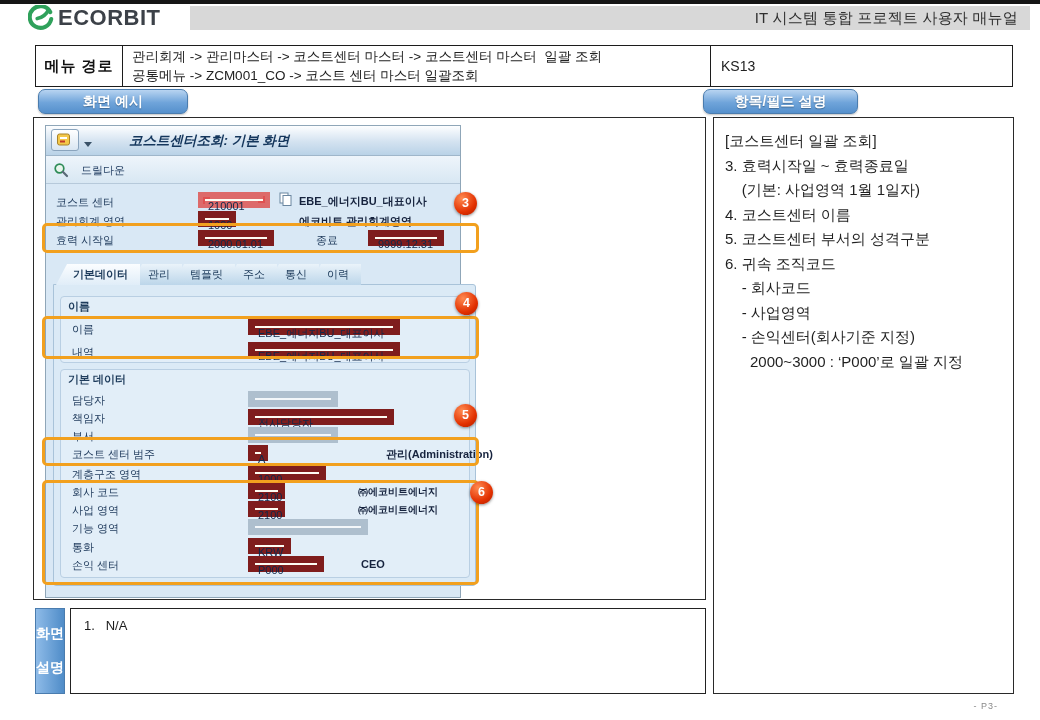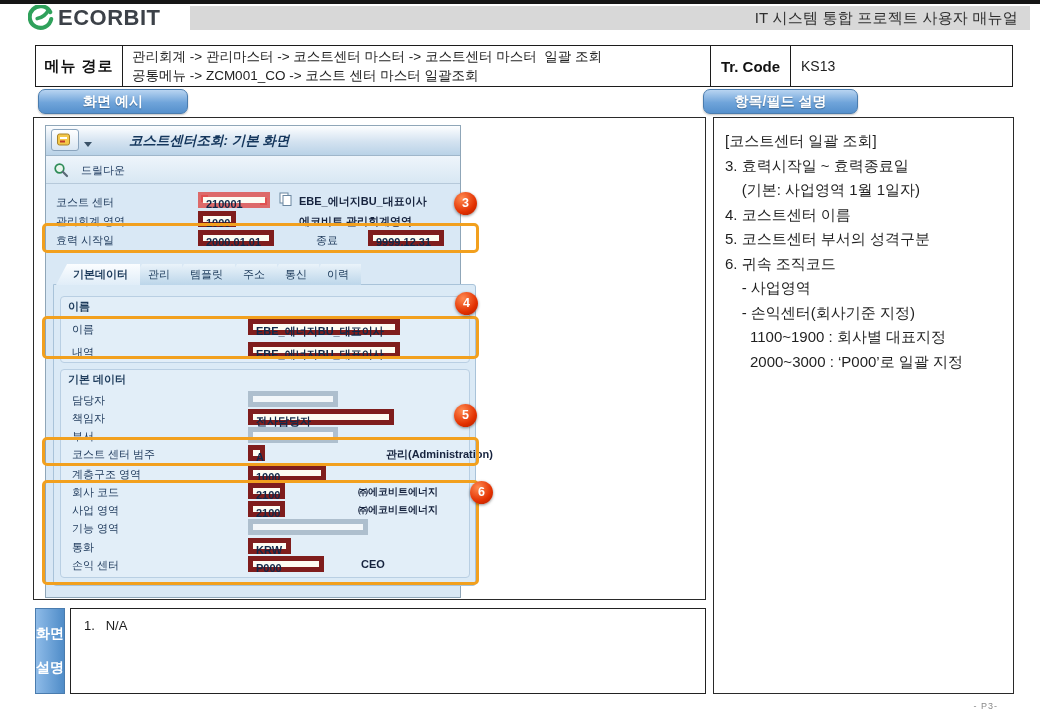--- a/index.html
+++ b/index.html
@@ -45,21 +45,21 @@
             border:1px solid #8aa4bd;border-radius:3px;display:flex;align-items:center;justify-content:center;box-sizing:border-box;}
   .win-drop{position:absolute;left:36px;top:12px;width:12px;height:12px;display:flex;align-items:center;justify-content:center;}
   .win-drop i{width:0;height:0;border-left:4px solid transparent;border-right:4px solid transparent;border-top:5px solid #3a5268;}
   .sap-title{position:absolute;left:83px;top:6px;font-size:13.5px;font-weight:bold;font-style:italic;color:#14365c;}
   .sap-toolbar{position:absolute;left:0;top:30px;width:100%;height:28px;
                background:linear-gradient(#eef5fb,#d8e7f3);border-bottom:1px solid #b6c9da;box-sizing:border-box;}
   .drill{position:absolute;left:7px;top:4px;display:flex;align-items:center;gap:12px;height:20px;}
   .drill span{font-size:11px;color:#1e3a5f;}
 
   .sap-label{position:absolute;font-size:11px;color:#223d5e;white-space:nowrap;z-index:2;}
-  .sap-input{position:absolute;height:16px;background:#fdfcf3;border:5px solid #7f1d1d;font-size:11px;font-weight:700;
+  .sap-input{position:absolute;height:16px;background:#fdfcf3;border:7px solid #7f1d1d;font-size:11px;font-weight:400;
              color:#10284a;padding:0 3px;line-height:14px;box-sizing:border-box;white-space:nowrap;z-index:2;}
   .sap-input.empty{background:#f3f7fa;border-color:#aebfce;}
   .sap-desc{position:absolute;font-size:11px;font-weight:700;color:#16233e;white-space:nowrap;z-index:2;}
   .sap-desc.small{font-size:10px;font-weight:600;}
 
   .sel-red{border-color:#dd6a6a;}
   .sel-red::before,.sel-red::after{content:"";position:absolute;width:5px;height:5px;}
   .sel-red::before{left:-2px;top:-2px;border-left:2px solid #e05050;border-top:2px solid #e05050;}
   .sel-red::after{right:-2px;bottom:-2px;border-right:2px solid #e05050;border-bottom:2px solid #e05050;}
 
@@ -109,21 +109,20 @@
     </svg>
     <span class="logo-text">ECORBIT</span>
   </div>
 
   <div class="menu-table">
     <div class="mt-cell mt-head">메뉴 경로</div>
     <div class="mt-cell mt-path">
       <div>관리회계 -&gt; 관리마스터 -&gt; 코스트센터 마스터 -&gt; 코스트센터 마스터  일괄 조회</div>
       <div>공통메뉴 -&gt; ZCM001_CO -&gt; 코스트 센터 마스터 일괄조회</div>
     </div>
-    <div class="mt-cell mt-trh">Tr. Code</div>
     <div class="mt-cell mt-trv">KS13</div>
   </div>
 
   <div class="pill pill-left">화면 예시</div>
   <div class="pill pill-right">항목/필드 설명</div>
 
   <div class="example-box"></div>
 
   <div class="sap">
     <div class="sap-titlebar">
@@ -234,23 +233,23 @@
     <div class="badge" style="left:424px;top:355px">6</div>
   </div>
 
   <div class="notes-box">
     <div class="note-line">[코스트센터 일괄 조회]</div>
     <div class="note-line">3. 효력시작일 ~ 효력종료일</div>
     <div class="note-line">    (기본: 사업영역 1월 1일자)</div>
     <div class="note-line">4. 코스트센터 이름</div>
     <div class="note-line">5. 코스트센터 부서의 성격구분</div>
     <div class="note-line">6. 귀속 조직코드</div>
+    <div class="note-line">    - 회사코드</div>
     <div class="note-line">    - 사업영역</div>
     <div class="note-line">    - 손익센터(회사기준 지정)</div>
-    <div class="note-line">      1100~1900 : 회사별 대표지정</div>
     <div class="note-line">      2000~3000 : ‘P000’로 일괄 지정</div>
   </div>
 
   <div class="desc-label">
     <span>화면</span>
     <span>설명</span>
   </div>
   <div class="desc-box">
     <div class="desc-content">1.   N/A</div>
   </div>

